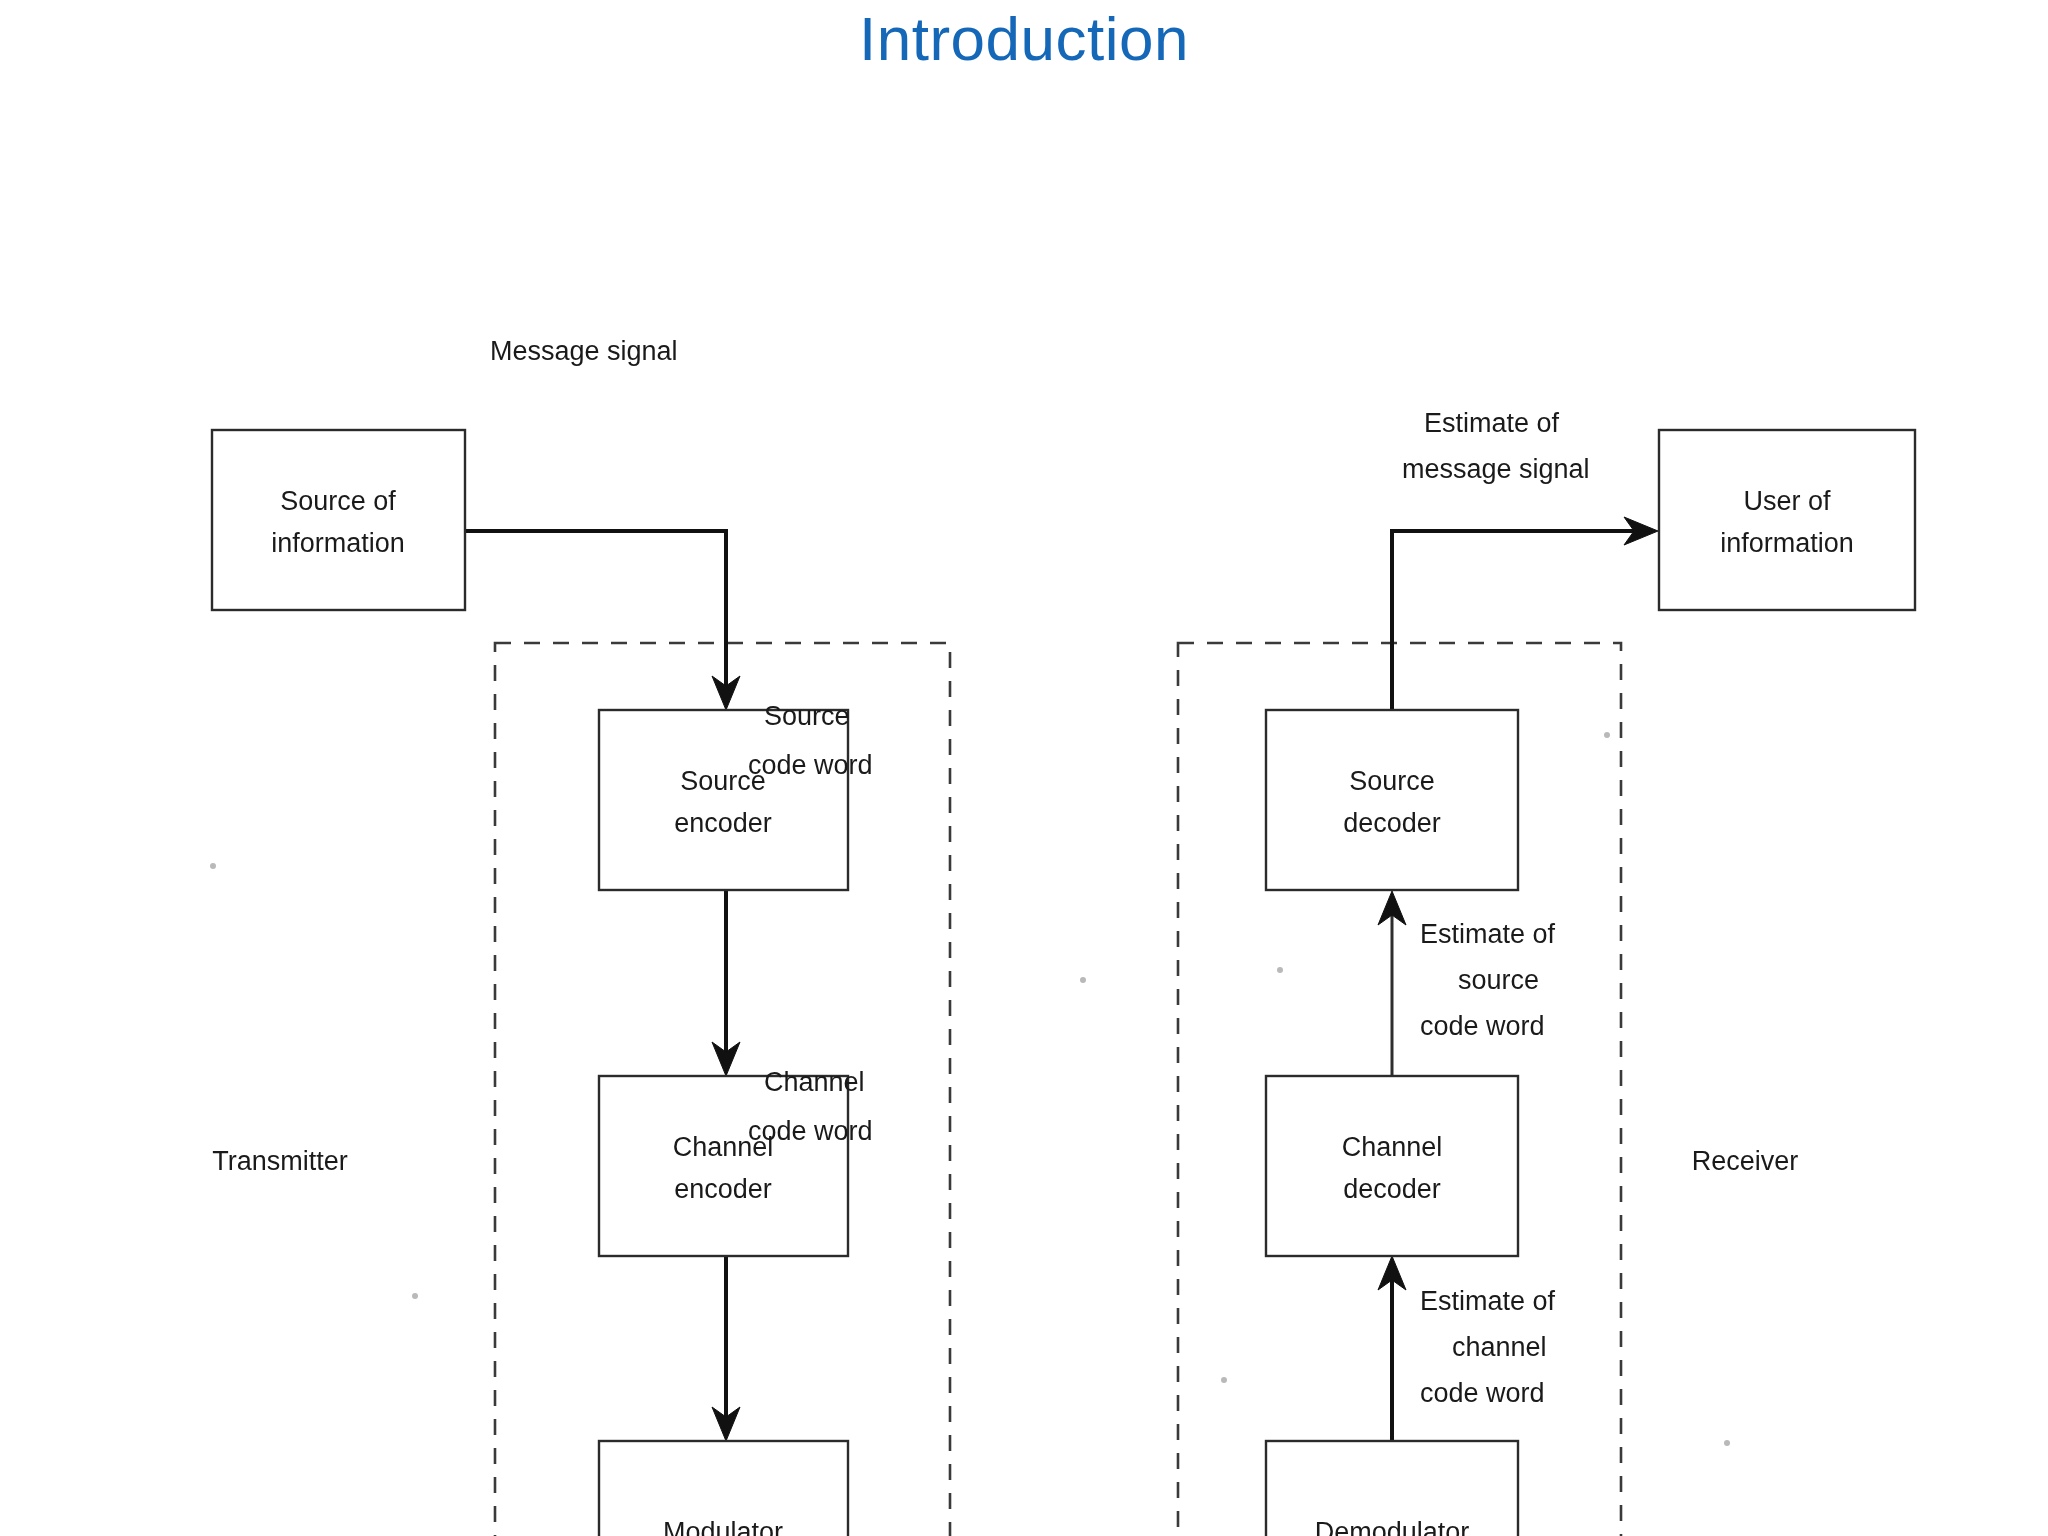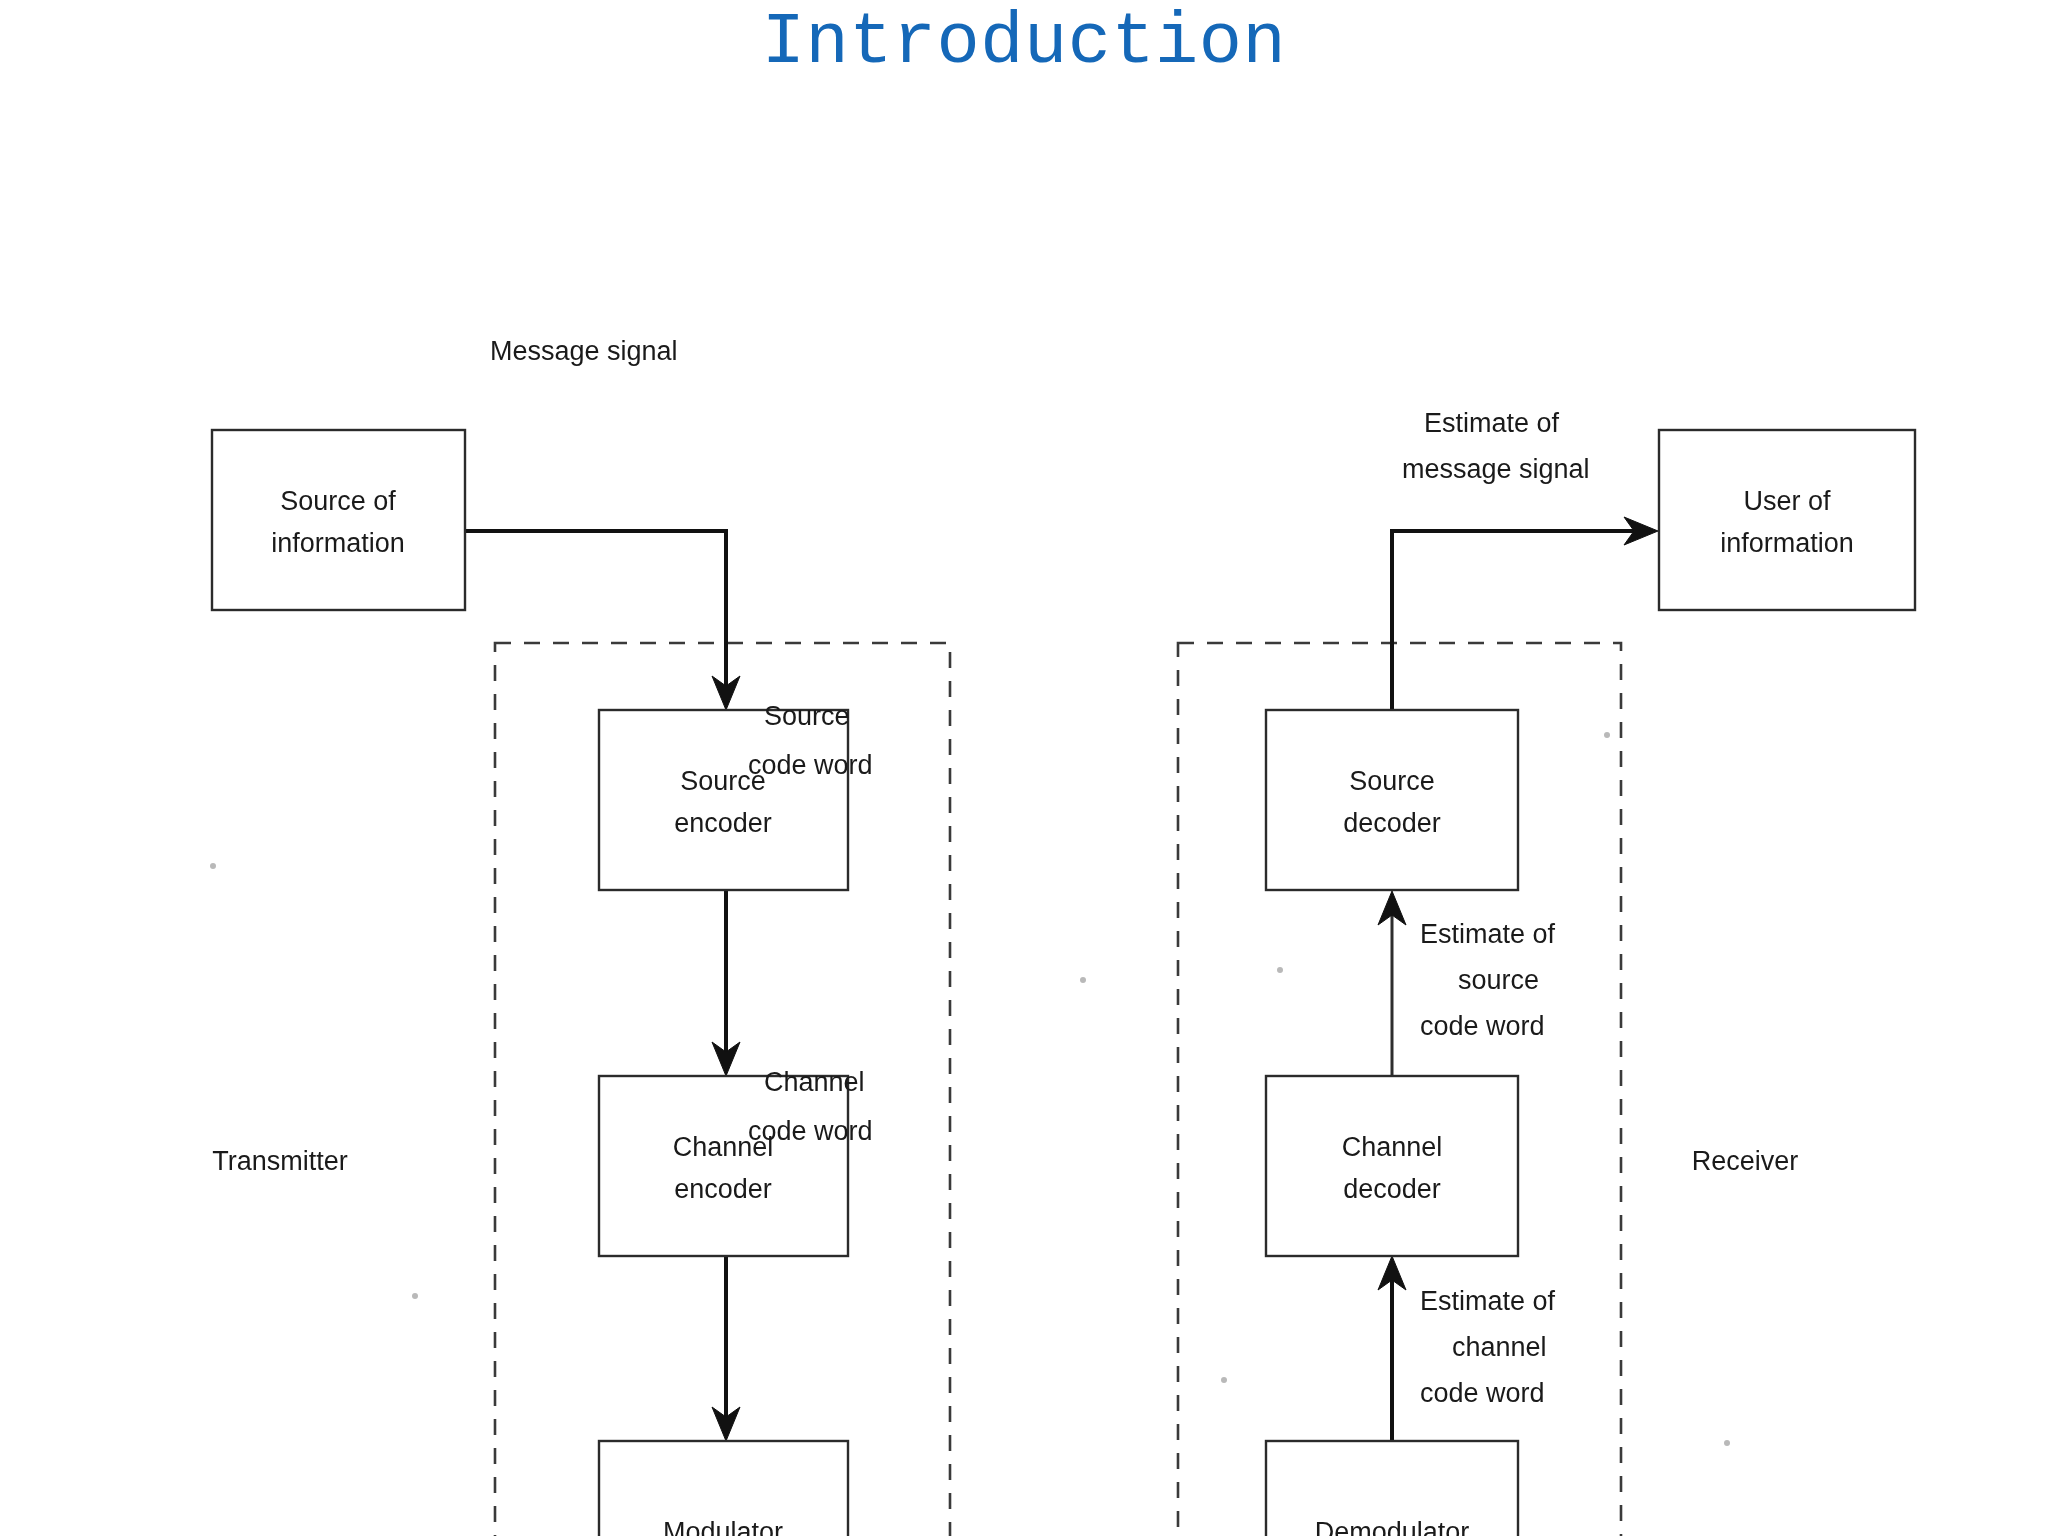--- a/index.html
+++ b/index.html
@@ -20,22 +20,22 @@
     width: 2048px;
     height: 1536px;
     background: #ffffff;
   }
   #slide-title {
     position: absolute;
     top: 6px;
     left: 0;
     width: 2048px;
     text-align: center;
-    font-family: Liberation Mono, monospace;
-    font-size: 72px;
+    font-family: Liberation Sans, sans-serif;
+    font-size: 62px;
     line-height: 1.05;
     letter-spacing: 0.5px;
     color: #1568b8;
     white-space: nowrap;
   }
   #diagram {
     position: absolute;
     left: 0;
     top: 0;
     width: 2048px;

